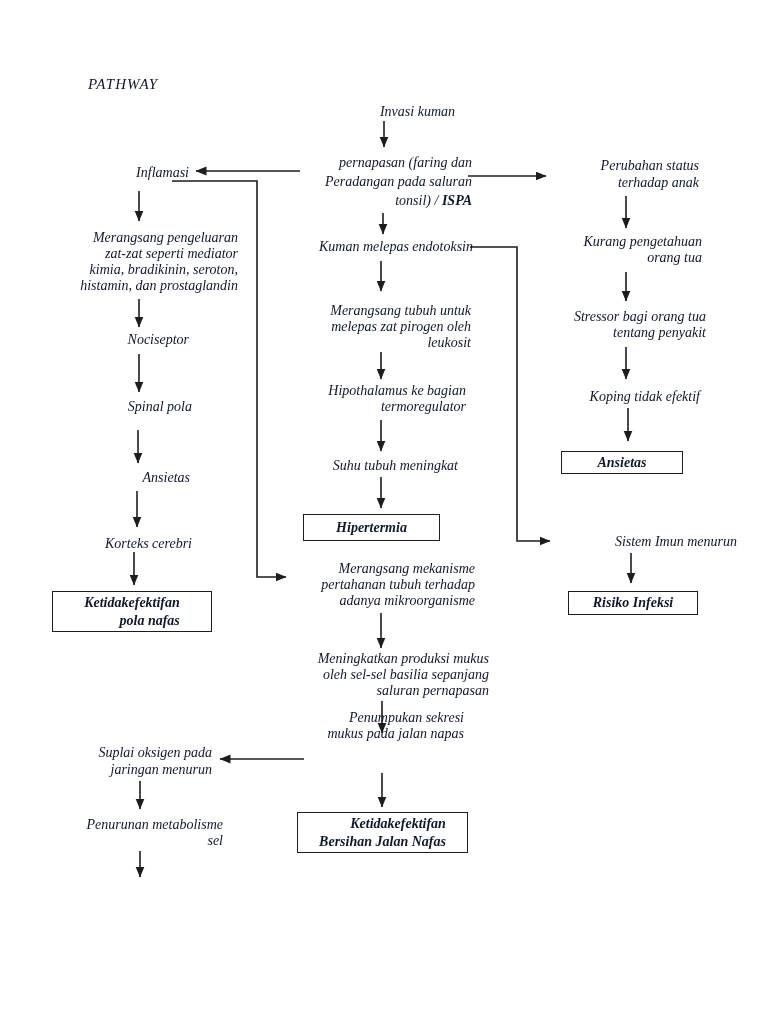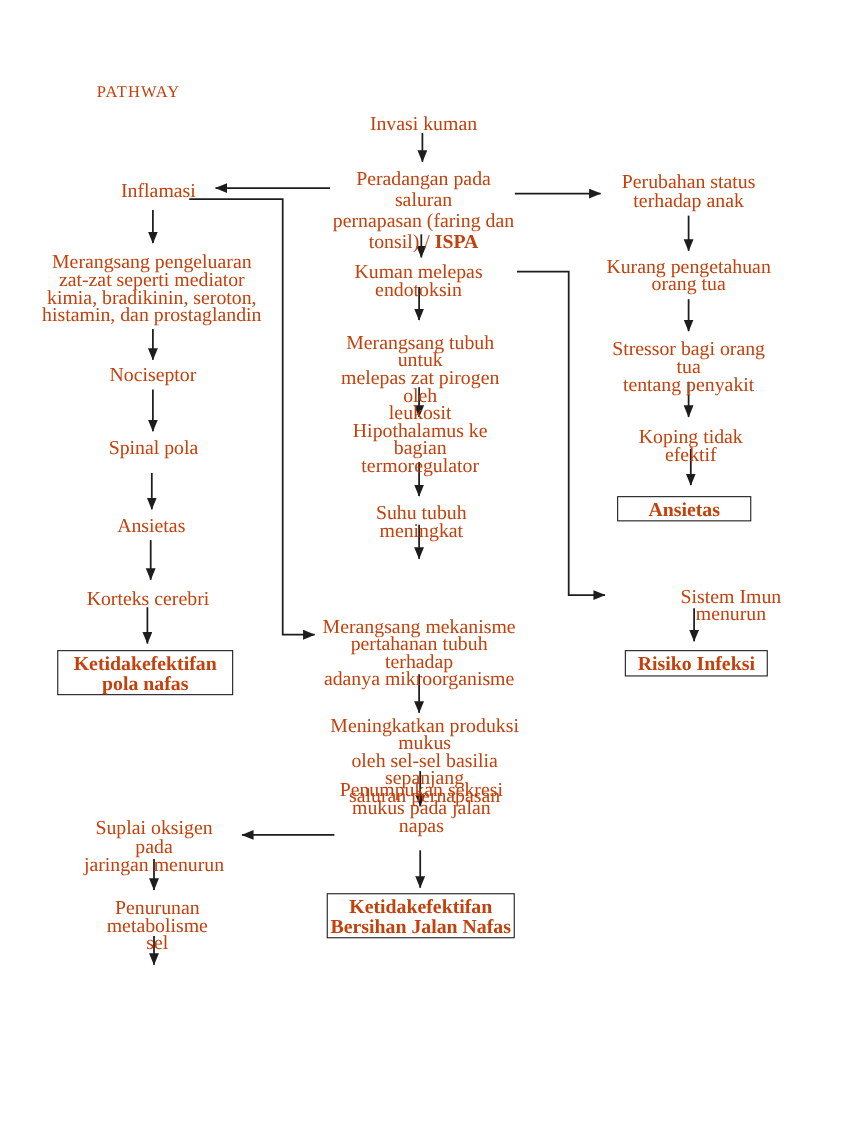--- a/index.html
+++ b/index.html
@@ -1,22 +1,22 @@
 <!DOCTYPE html>
 <html><head>
 <meta charset="utf-8">
 <style>
   html,body{margin:0;padding:0;background:#fff;}
   .canvas{
     position:relative;width:768px;height:1024px;background:#ffffff;
-    font-family:"Liberation Serif","DejaVu Serif",serif;color:#c2410c;overflow:hidden;
+    font-family:"Liberation Serif","DejaVu Serif",serif;color:#0f172a;overflow:hidden;font-style:italic;
   }
   .title{position:absolute;left:88px;top:76px;font-size:15px;letter-spacing:1px;}
   .node{
-    position:absolute;text-align:center;font-size:18px;line-height:16px;
+    position:absolute;text-align:right;font-size:14px;line-height:16px;
     white-space:pre-line;
   }
   .lh17{line-height:17px;}
   .box{
     border:1.5px solid #1d1d1d;font-weight:bold;display:flex;
     align-items:center;justify-content:center;line-height:18px;
     box-sizing:border-box;white-space:pre-line;
   }
   svg.edges{position:absolute;left:0;top:0;width:768px;height:1024px;pointer-events:none;}
   svg.edges polyline{fill:none;stroke:#1d1d1d;stroke-width:1.6;}
@@ -58,29 +58,30 @@
       <polyline points="626,272 626,301" marker-end="url(#arrow)" stroke="#1d1d1d"></polyline>
       <polyline points="626,347 626,379" marker-end="url(#arrow)" stroke="#1d1d1d"></polyline>
       <polyline points="628,408 628,441" marker-end="url(#arrow)" stroke="#1d1d1d"></polyline>
       <polyline points="631,553 631,583" marker-end="url(#arrow)" stroke="#1d1d1d"></polyline>
     </svg>
 
   <div class="title">PATHWAY</div>
 
   <div class="node" style="left:315px;top:104px;width:140px;">Invasi kuman</div>
 
-  <div class="node" style="left:298px;top:153px;width:174px;line-height:19px;"><span style="display: block;">Peradangan pada saluran</span><span style="display: block;">pernapasan (faring dan</span><span style="display: block;"><span style="display: inline;">tonsil) / </span><b style="display: inline; margin-top: 33px;">ISPA</b></span></div>
+  <div class="node" style="left:298px;top:153px;width:174px;line-height:19px;"><span style="display: block;">pernapasan (faring dan</span><span style="display: block;">Peradangan pada saluran</span><span style="display: block;"><span style="display: inline;">tonsil) / </span><b style="display: inline; margin-top: 33px;">ISPA</b></span></div>
 
   <div class="node" style="left:288px;top:239px;width:185px;">Kuman melepas endotoksin</div>
   <div class="node" style="left:293px;top:303px;width:178px;">Merangsang tubuh untuk
 melepas zat pirogen oleh
 leukosit</div>
   <div class="node" style="left:298px;top:383px;width:168px;">Hipothalamus ke bagian
 termoregulator</div>
   <div class="node" style="left:308px;top:458px;width:150px;">Suhu tubuh meningkat</div>
+  <div class="node box" style="left:303px;top:514px;width:137px;height:27px;">Hipertermia</div>
   <div class="node" style="left:287px;top:561px;width:188px;">Merangsang mekanisme
 pertahanan tubuh terhadap
 adanya mikroorganisme</div>
   <div class="node" style="left:283px;top:651px;width:206px;">Meningkatkan produksi mukus
 oleh sel-sel basilia sepanjang
 saluran pernapasan</div>
   <div class="node" style="left:302px;top:710px;width:162px;">Penumpukan sekresi
 mukus pada jalan napas</div>
   <div class="node box" style="left:297px;top:812px;width:171px;height:41px;">Ketidakefektifan
 Bersihan Jalan Nafas</div>

